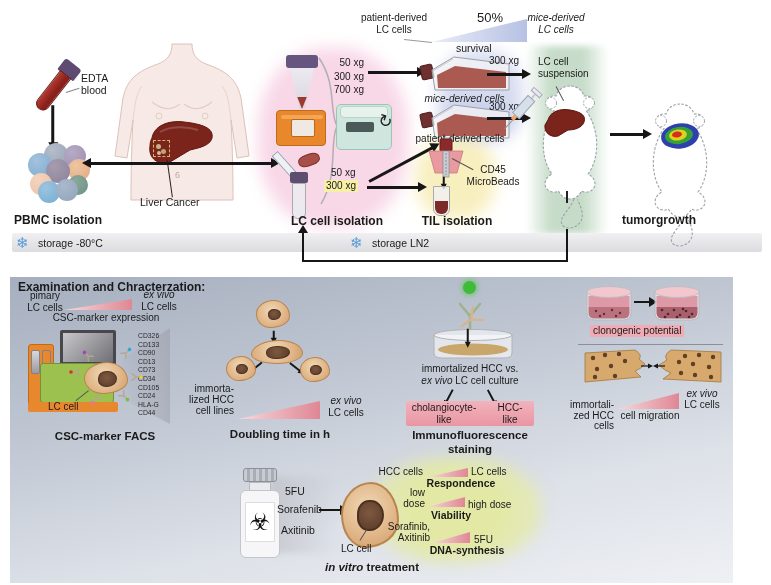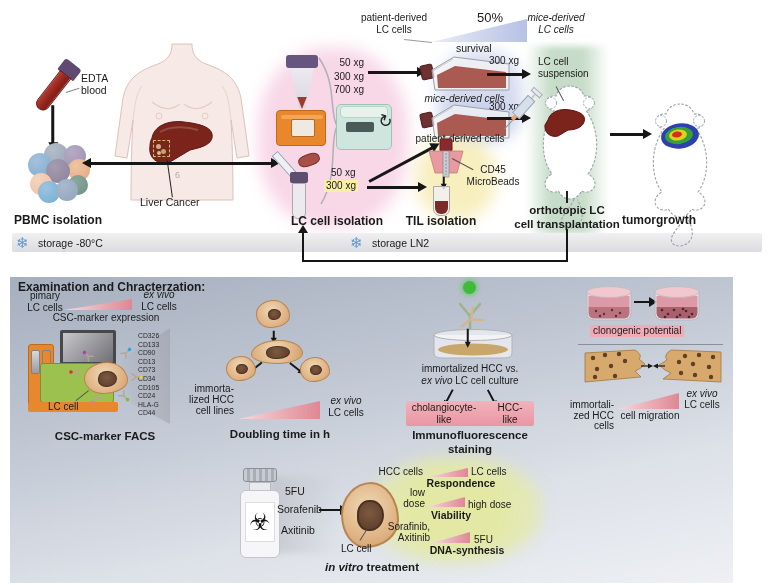--- a/index.html
+++ b/index.html
@@ -189,39 +189,37 @@
     <line x1="17" y1="14" x2="17" y2="36" stroke="#8a8f98" stroke-dasharray="2 1.5"></line>
   </svg>
   <div class="pline" style="left:452px;top:158px;width:24px;transform:rotate(28deg)"></div>
   <div class="t c" style="left:464px;top:164px;width:58px">CD45
 MicroBeads</div>
   <div class="arr sm" style="left:444px;top:176px;width:8px;transform:rotate(90deg)"></div>
   <div class="abs" style="left:433px;top:186px;width:17px;height:30px">
     <div class="abs" style="left:0;top:0;width:17px;height:30px;background:rgba(240,240,244,.8);border:1px solid #aaa;border-radius:0 0 7px 7px"></div>
     <div class="abs" style="left:2px;top:15px;width:13px;height:13px;background:#7c2a2a;border-radius:0 0 6px 6px"></div>
   </div>
-  <div class="t b f12 c" style="left:400px;top:214px;width:82px">TIL isolation</div>
+  <div class="t b f12 c" style="left:416px;top:214px;width:82px">TIL isolation</div>
 
   <svg style="left:530px;top:80px" width="80" height="152" viewBox="0 0 80 152">
     <use href="#mouseShape"></use>
     <path d="M18,40 C20,32 30,28 40,30 C52,32 56,36 54,42 C52,48 44,50 38,50 L28,56 C20,58 14,52 15,45 Z" fill="#7b241b" stroke="#5a150e"></path>
   </svg>
   <div class="abs" style="left:514px;top:84px;width:14px;height:52px;transform:rotate(42deg)">
     <div class="abs" style="left:1px;top:0;width:12px;height:5px;background:#e9e9ee;border:1px solid #aab"></div>
     <div class="abs" style="left:6px;top:5px;width:2px;height:5px;background:#c8c8d0"></div>
     <div class="abs" style="left:2px;top:10px;width:10px;height:24px;background:#d7e0ea;border:1px solid #98a6b4"></div>
     <div class="abs" style="left:5px;top:34px;width:4px;height:5px;background:#efa26a"></div>
     <div class="abs" style="left:6.5px;top:39px;width:1.2px;height:12px;background:#8a9098"></div>
   </div>
   <div class="pline" style="left:556px;top:86px;width:16px;transform:rotate(62deg)"></div>
   <div class="t" style="left:538px;top:56px;width:62px">LC cell
 suspension</div>
   <div class="abs" style="left:566px;top:191px;width:1.5px;height:12px;background:#222"></div>
-  <div class="t b c" style="left:498px;top:204px;width:138px;font-size:11.5px">orthotopic LC
-cell transplantation</div>
 
   <div class="arr big" style="left:610px;top:133px;width:34px"></div>
   <svg style="left:640px;top:98px" width="80" height="150" viewBox="0 0 80 150">
     <use href="#mouseShape"></use>
     <ellipse cx="40" cy="38" rx="19" ry="12.5" fill="#2e3fb0" transform="rotate(-8 40 38)"></ellipse>
     <ellipse cx="39" cy="37.5" rx="14" ry="8.5" fill="#36a136" transform="rotate(-8 39 37.5)"></ellipse>
     <ellipse cx="38" cy="37" rx="9" ry="5.5" fill="#ddd21e" transform="rotate(-8 38 37)"></ellipse>
     <ellipse cx="37" cy="36.5" rx="5" ry="3" fill="#d82e1e" transform="rotate(-8 37 36.5)"></ellipse>
   </svg>
   <div class="t b f12 c" style="left:612px;top:213px;width:94px">tumorgrowth</div>

